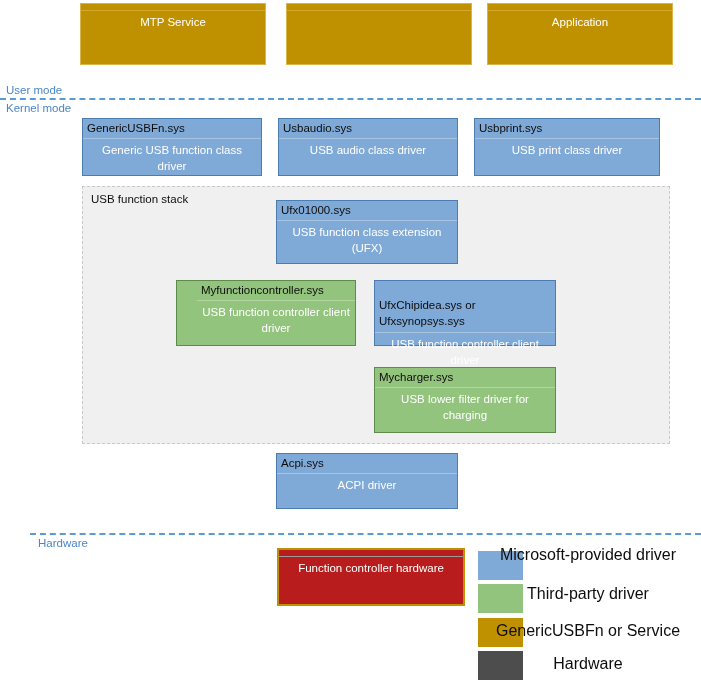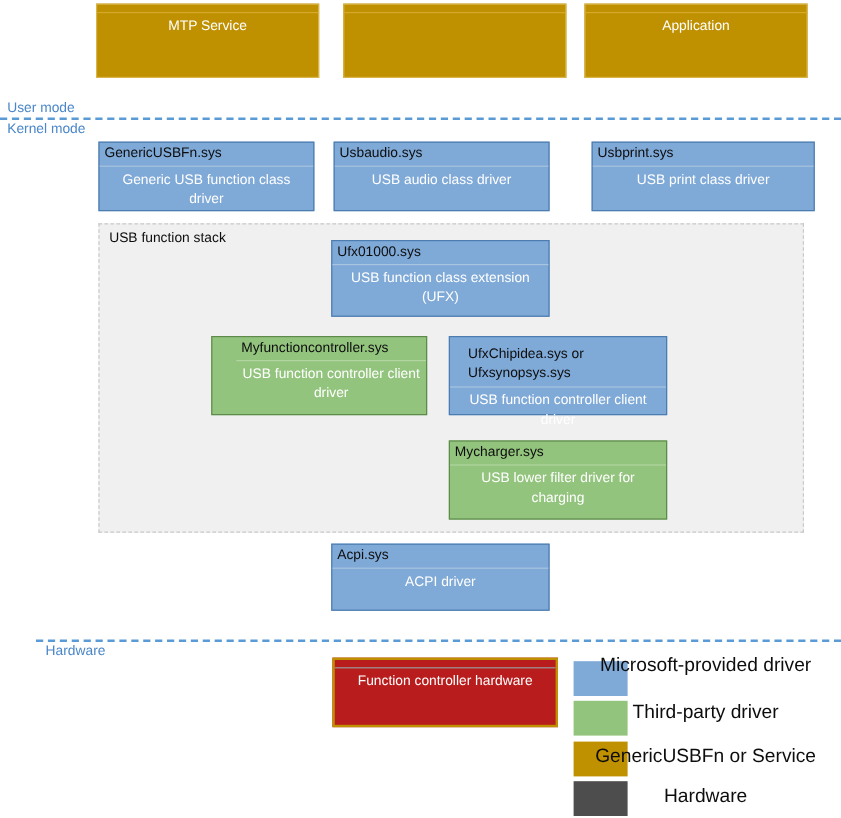--- a/index.html
+++ b/index.html
@@ -144,21 +144,21 @@
     <span class="bx-rule"></span>
     <span class="bx-body">Generic USB function class driver</span>
   </div>
 
   <div class="box blue" style="left:278px; top:118px; width:180px; height:58px;">
     <span class="bx-title">Usbaudio.sys</span>
     <span class="bx-rule"></span>
     <span class="bx-body">USB audio class driver</span>
   </div>
 
-  <div class="box blue" style="left:474px; top:118px; width:186px; height:58px;margin-left:19px;">
+  <div class="box blue" style="left:474px; top:118px; width:186px; height:58px;">
     <span class="bx-title">Usbprint.sys</span>
     <span class="bx-rule"></span>
     <span class="bx-body">USB print class driver</span>
   </div>
 
   <div class="group" style="left:82px; top:186px; width:588px; height:258px;">
     <span class="grp-label">USB function stack</span>
   </div>
 
   <div class="box blue" style="left:276px; top:200px; width:182px; height:64px;">
@@ -167,21 +167,21 @@
     <span class="bx-body">USB function class extension (UFX)</span>
   </div>
 
   <div class="box green" style="left:176px; top:280px; width:180px; height:66px;padding-left:20px;">
     <span class="bx-title">Myfunctioncontroller.sys</span>
     <span class="bx-rule"></span>
     <span class="bx-body">USB function controller client driver</span>
   </div>
 
   <div class="box blue overflow" style="left:374px; top:280px; width:182px; height:66px;">
-    <span class="bx-title" style="line-height:16px; padding-top:6px;margin-left:11px;">UfxChipidea.sys or
+    <span class="bx-title" style="line-height:16px; padding-top:16px;">UfxChipidea.sys or
 Ufxsynopsys.sys</span>
     <span class="bx-rule"></span>
     <span class="bx-body">USB function controller client driver</span>
   </div>
 
   <div class="box green" style="left:374px; top:367px; width:182px; height:66px;">
     <span class="bx-title">Mycharger.sys</span>
     <span class="bx-rule"></span>
     <span class="bx-body">USB lower filter driver for charging</span>
   </div>

